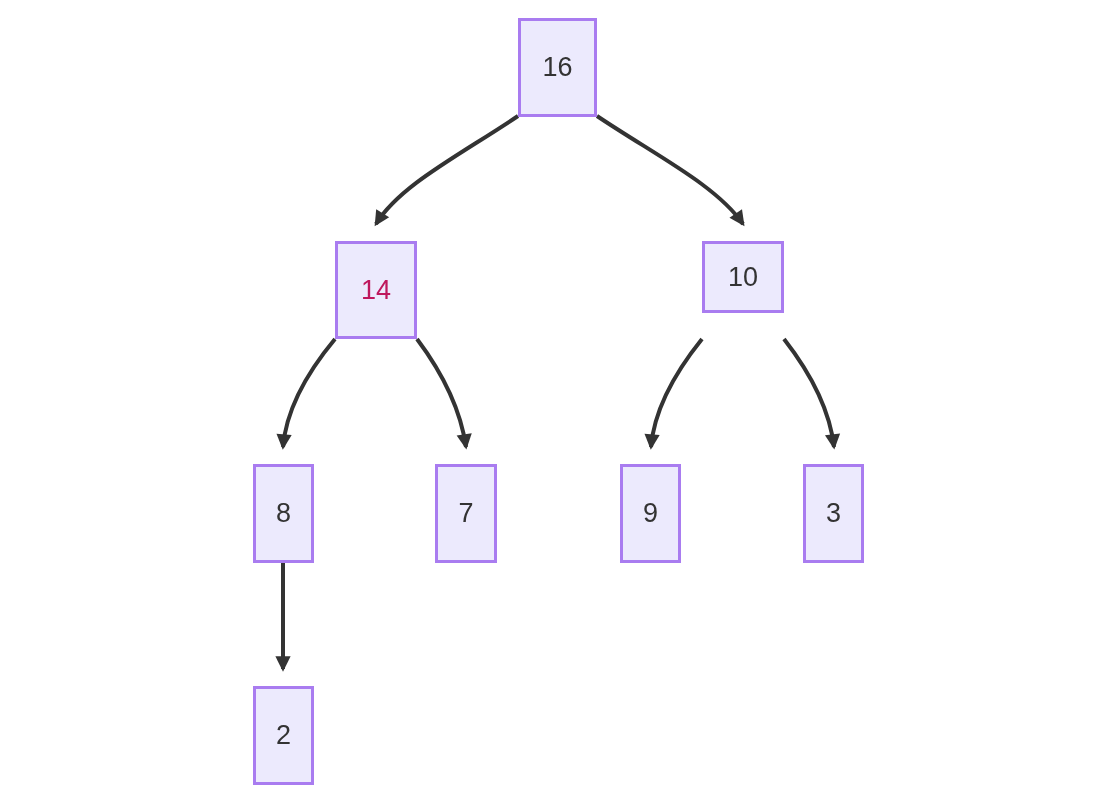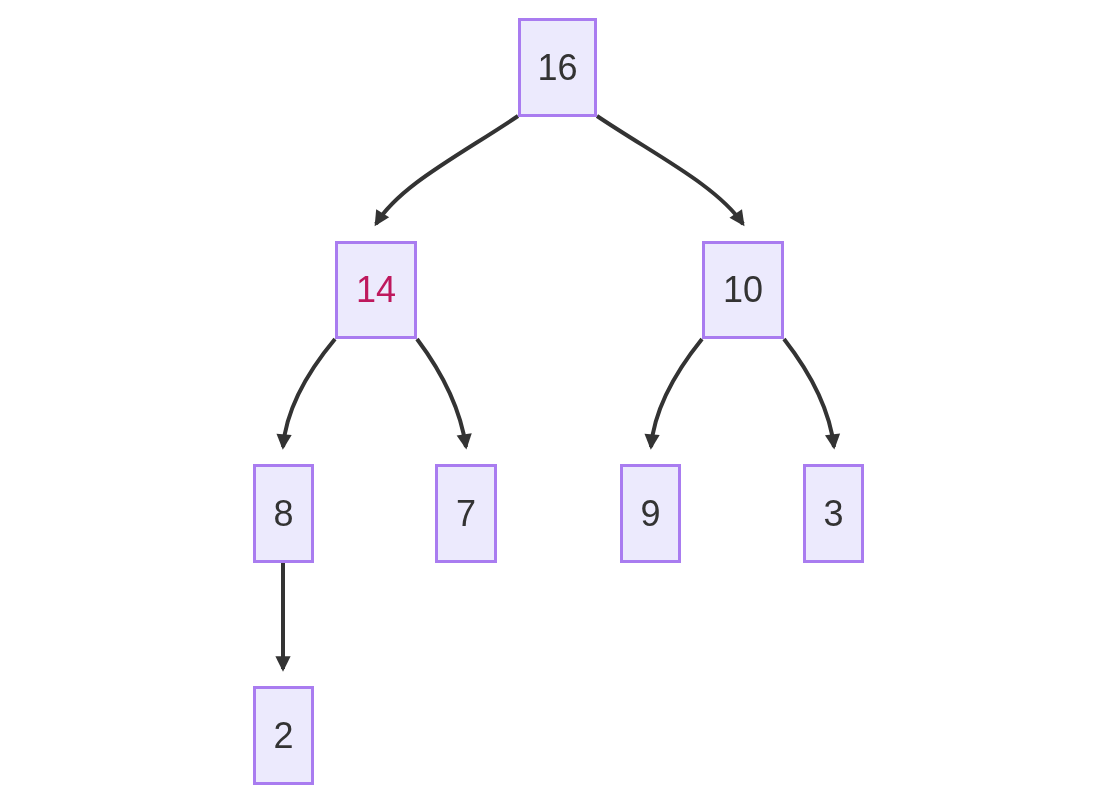--- a/index.html
+++ b/index.html
@@ -26,21 +26,21 @@
   }
   .node {
     position: absolute;
     box-sizing: border-box;
     background: #eceafd;
     border: 3px solid #a97cf0;
     display: flex;
     align-items: center;
     justify-content: center;
     color: #333333;
-    font-size: 36px;
+    font-size: 27px;
     line-height: 1;
     font-family: "Liberation Sans", sans-serif;
     z-index: 2;
   }
   .node-label {
     display: block;
     pointer-events: none;
   }
 </style>
 </head>
@@ -65,21 +65,21 @@
       </g>
   </svg>
 
   <div id="nodes">
       <div class="node" style="left: 518px; top: 18px; width: 79px; height: 99px; background: rgb(236, 234, 253); border-color: rgb(169, 124, 240); color: rgb(51, 51, 51);">
         <span class="node-label">16</span>
       </div>
       <div class="node" style="left: 335px; top: 241px; width: 82px; height: 98px; background: rgb(236, 234, 253); border-color: rgb(169, 124, 240); color: #be185d;">
         <span class="node-label">14</span>
       </div>
-      <div class="node" style="left: 702px; top: 241px; width: 82px; height: 98px; background: rgb(236, 234, 253); border-color: rgb(169, 124, 240); color: rgb(51, 51, 51);">
+      <div class="node" style="left: 702px; top: 241px; width: 82px; height: 72px; background: rgb(236, 234, 253); border-color: rgb(169, 124, 240); color: rgb(51, 51, 51);">
         <span class="node-label">10</span>
       </div>
       <div class="node" style="left: 253px; top: 464px; width: 61px; height: 99px; background: rgb(236, 234, 253); border-color: rgb(169, 124, 240); color: rgb(51, 51, 51);">
         <span class="node-label">8</span>
       </div>
       <div class="node" style="left: 435px; top: 464px; width: 62px; height: 99px; background: rgb(236, 234, 253); border-color: rgb(169, 124, 240); color: rgb(51, 51, 51);">
         <span class="node-label">7</span>
       </div>
       <div class="node" style="left: 620px; top: 464px; width: 61px; height: 99px; background: rgb(236, 234, 253); border-color: rgb(169, 124, 240); color: rgb(51, 51, 51);">
         <span class="node-label">9</span>

